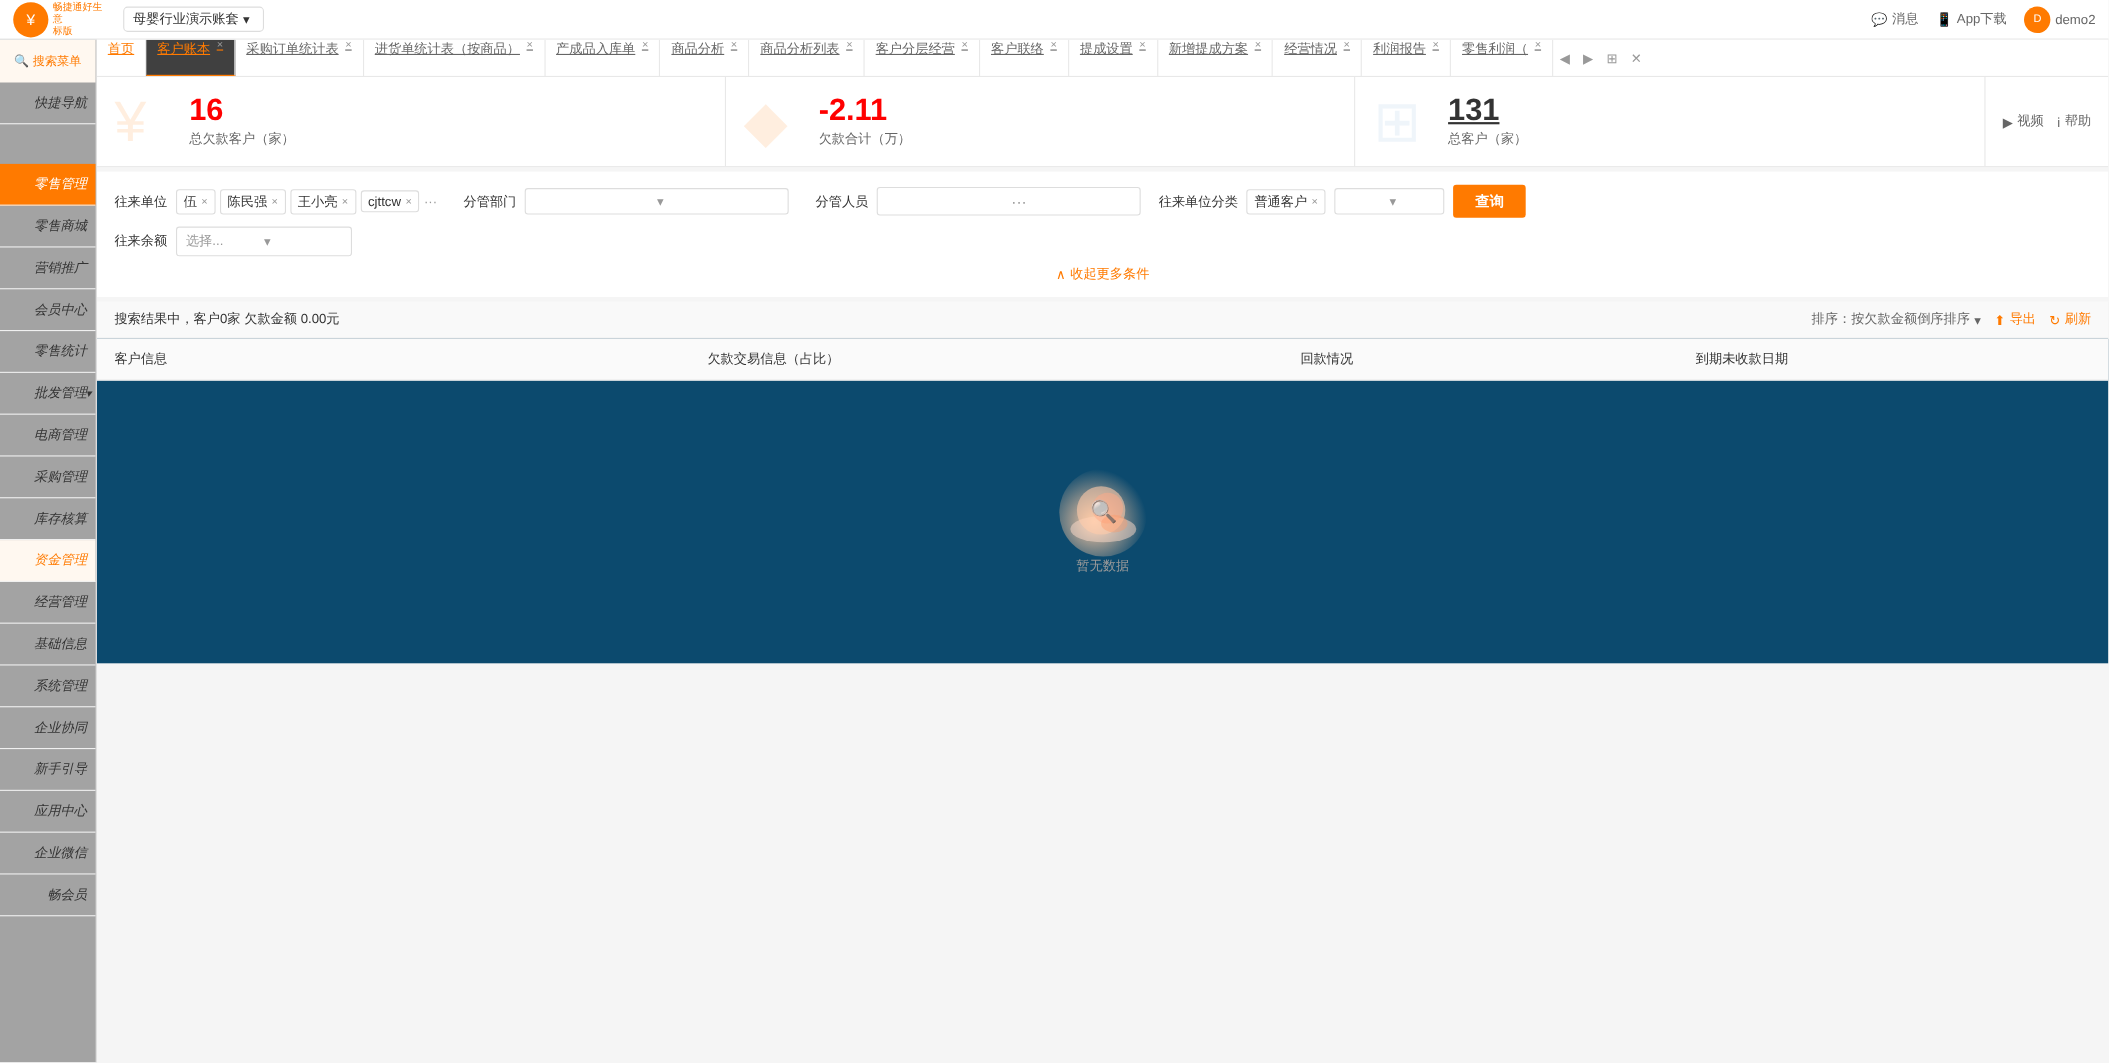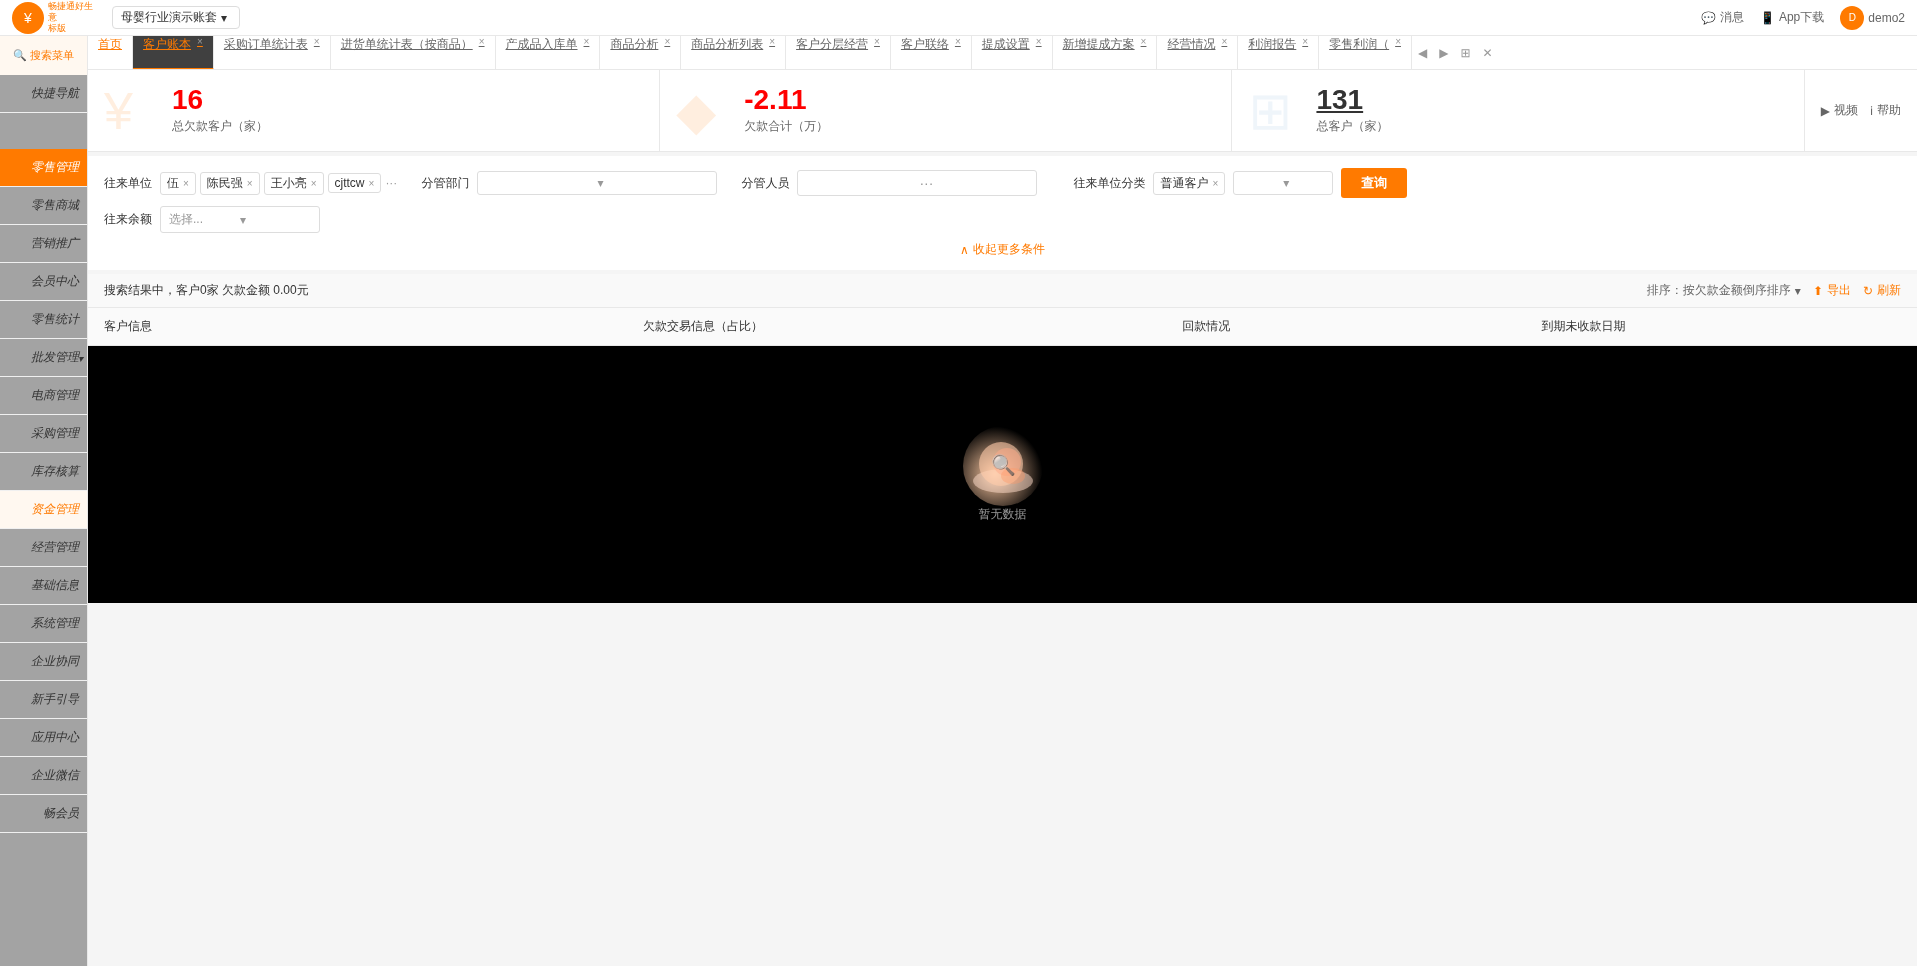--- a/index.html
+++ b/index.html
@@ -122,21 +122,21 @@
 
     
     .results-bar {
       display: flex; align-items: flex-start; background: #f9f9f9;
       padding: 8px 16px; border-bottom: 1px solid #e8e8e8; font-size: 12px; color: #333;
     }
     .results-bar .sort-btn { margin-left: auto; display: flex; align-items: center; gap: 4px; color: #666; cursor: pointer; }
     .results-bar .action-btn { display: flex; align-items: center; gap: 4px; cursor: pointer; color: #ff7a00; margin-left: 12px; }
 
     
-    .data-table { width: 100%; background: #000000; }
+    .data-table { width: 100%; background: #0c4a6e; }
     .table-header {
       display: grid; grid-template-columns: 3fr 3fr 2fr 2fr;
       padding: 10px 16px; background: #fafafa; border-bottom: 1px solid #e8e8e8;
       font-size: 12px; color: #333; font-weight: 500;
     }
     .empty-state {
       display: flex; flex-direction: column; align-items: center;
       padding: 80px 0; color: #999;
     }
     
@@ -372,21 +372,21 @@
           <span class="filter-label" style="margin-left:16px;text-align:center;">分管部门</span>
           <div class="filter-select filter-select-wide">
             <span></span>
             <span>▾</span>
           </div>
           <span class="filter-label" style="margin-left:16px;">分管人员</span>
           <div class="filter-select filter-select-wide">
             <span></span>
             <span class="filter-dots">···</span>
           </div>
-          <span class="filter-label" style="margin-left:28px;">往来单位分类</span>
+          <span class="filter-label" style="margin-left:8px;">往来单位分类</span>
           <div class="filter-tags">
             <div class="filter-tag">
               <span>普通客户</span>
               <span class="close">×</span>
             </div>
           </div>
           <div class="filter-select" style="min-width:100px;">
             <span></span>
             <span>▾</span>
           </div>

